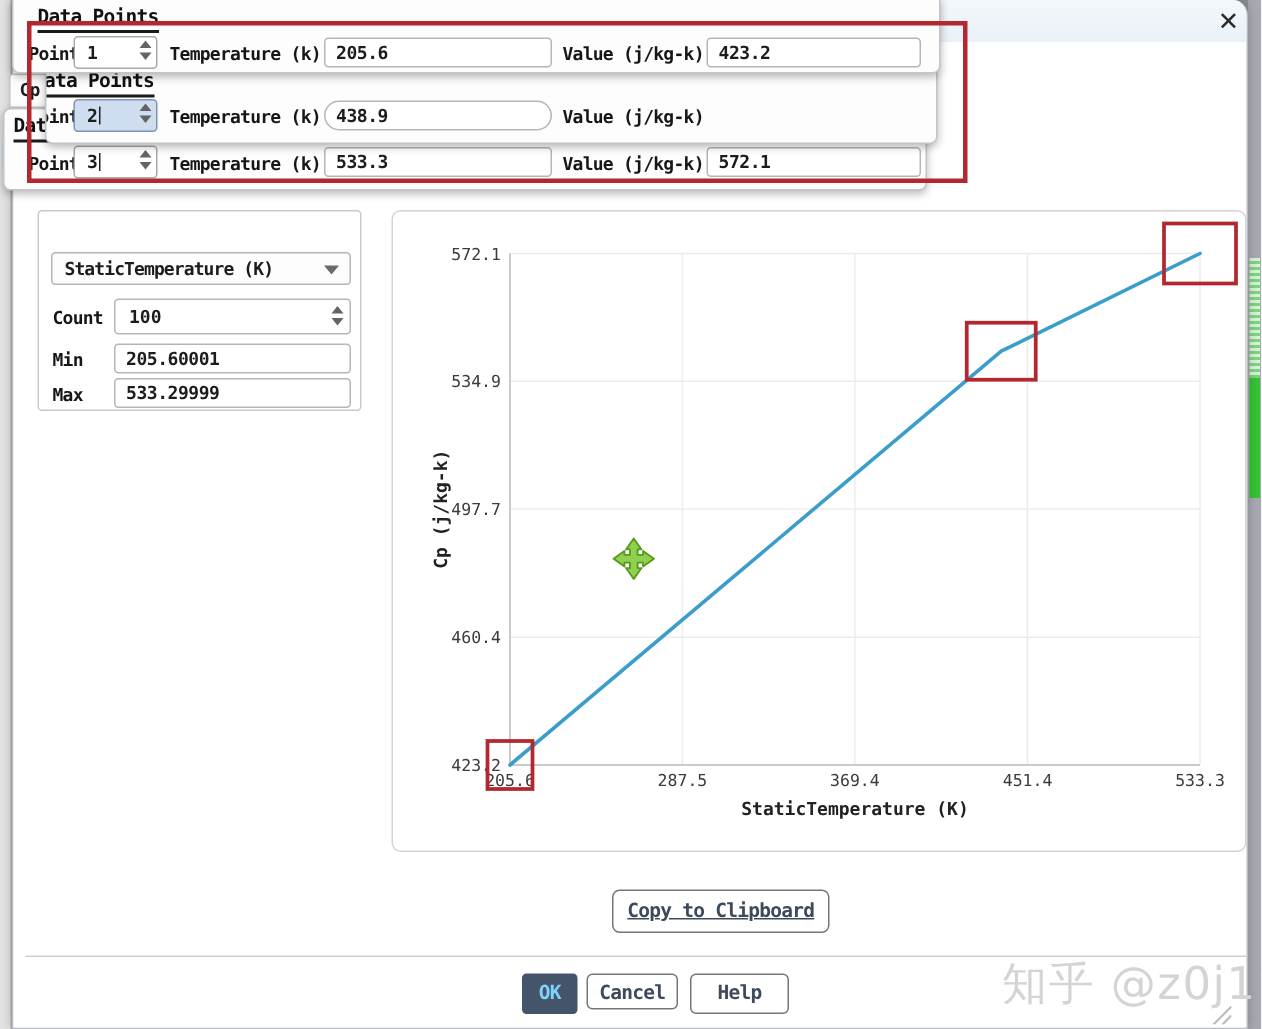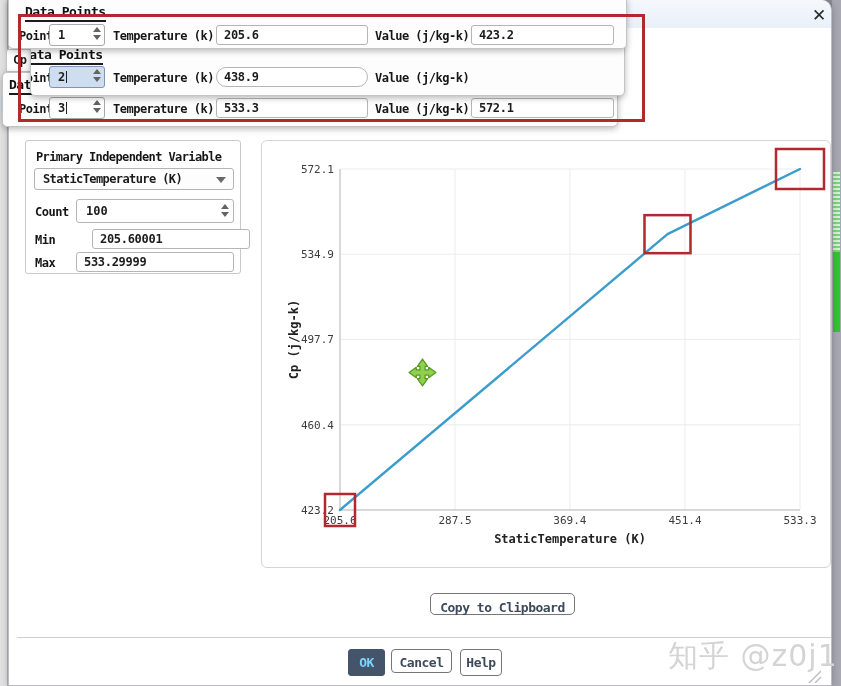--- a/index.html
+++ b/index.html
@@ -72,29 +72,29 @@
 
   
   .chart-panel { position:absolute; left:252px; top:140px; width:570px; height:428px;
     background:#fff; border:1px solid #d4d4d4; border-radius:6px; z-index:2; }
   .move-icon { position:absolute; left:408px; top:358px; width:29px; height:29px; z-index:3; }
 
   
   .btn { position:absolute; background:#fff; border:1px solid #767676; border-radius:5px;
     font-size:13px; font-weight:700; letter-spacing:-0.5px; color:#3d4a5c;
     text-align:center; z-index:2; font-family:"DejaVu Sans Mono","Liberation Mono",monospace; }
-  .btn-copy { left:421px; top:593px; width:145px; height:22px; line-height:27px; }
+  .btn-copy { left:399px; top:593px; width:145px; height:29px; line-height:27px;text-decoration:underline; }
   .btn-reset { left:572px; top:593px; width:89px; height:29px; line-height:27px; }
 
   
   .footer-divider { position:absolute; left:8px; top:637px; width:824px; height:1px; background:#cfcfcf; z-index:2; }
   .btn-ok { left:339px; top:649px; width:37px; height:27px; line-height:25px;
     background:#44546b; color:#7dd3fc; border:1px solid #44546b; border-radius:3px; }
   .btn-cancel { left:382px; top:649px; width:61px; height:24px; line-height:25px; border-radius:4px; }
-  .btn-help { left:451px; top:649px; width:42px; height:27px; line-height:25px; border-radius:4px; }
+  .btn-help { left:451px; top:649px; width:66px; height:27px; line-height:25px; border-radius:4px; }
 
   .watermark { position:absolute; left:668px; top:636px; font-size:30px; color:#d4d4d4;
     font-family:"DejaVu Sans",sans-serif; letter-spacing:1px; z-index:3; white-space:nowrap; }
   .resize-grip { position:absolute; right:10px; bottom:2px; width:16px; height:16px; z-index:3; }
 </style>
 </head>
 <body>
 
 <div id="stage">
 
@@ -104,35 +104,34 @@
   <div class="corner-gray"></div>
   <div class="right-strip">
     <div class="green-scroll-a"></div>
     <div class="green-scroll-b"></div>
   </div>
 
   <div class="dialog">
     <div class="titlebar"></div>
 
     <div class="groupbox">
-      <div class="gb-title lbl" style="position:absolute;">Primary Independent Variable</div>
       <div class="dropdown">
         <span class="dd-text">StaticTemperature (K)</span>
         <span class="dd-arrow"></span>
       </div>
       <div class="lbl" style="left:9px; top:64px;">Count</div>
       <div class="countbox">
         <div class="count-val">100</div>
         <span class="spin-btns">
             <i class="tri-up"></i>
             <i class="tri-dn"></i>
           </span>
       </div>
       <div class="lbl" style="left:9px; top:92px;">Min</div>
-      <div class="field" style="left:50px; top:88px; width:158px;margin-left:16px;">205.60001</div>
+      <div class="field" style="left:50px; top:88px; width:158px;">205.60001</div>
       <div class="lbl" style="left:9px; top:115px;">Max</div>
       <div class="field" style="left:50px; top:111px; width:158px;">533.29999</div>
     </div>
 
     <div class="chart-panel">
       <svg id="chart-svg" width="570" height="428" viewBox="0 0 570 428">
           <line x1="78" y1="28" x2="78" y2="369" stroke="#ececec"></line>
           <line x1="192.9649069270675" y1="28" x2="192.9649069270675" y2="369" stroke="#ececec"></line>
           <line x1="307.9298138541349" y1="28" x2="307.9298138541349" y2="369" stroke="#ececec"></line>
           <line x1="423.0350930729326" y1="28" x2="423.0350930729326" y2="369" stroke="#ececec"></line>

